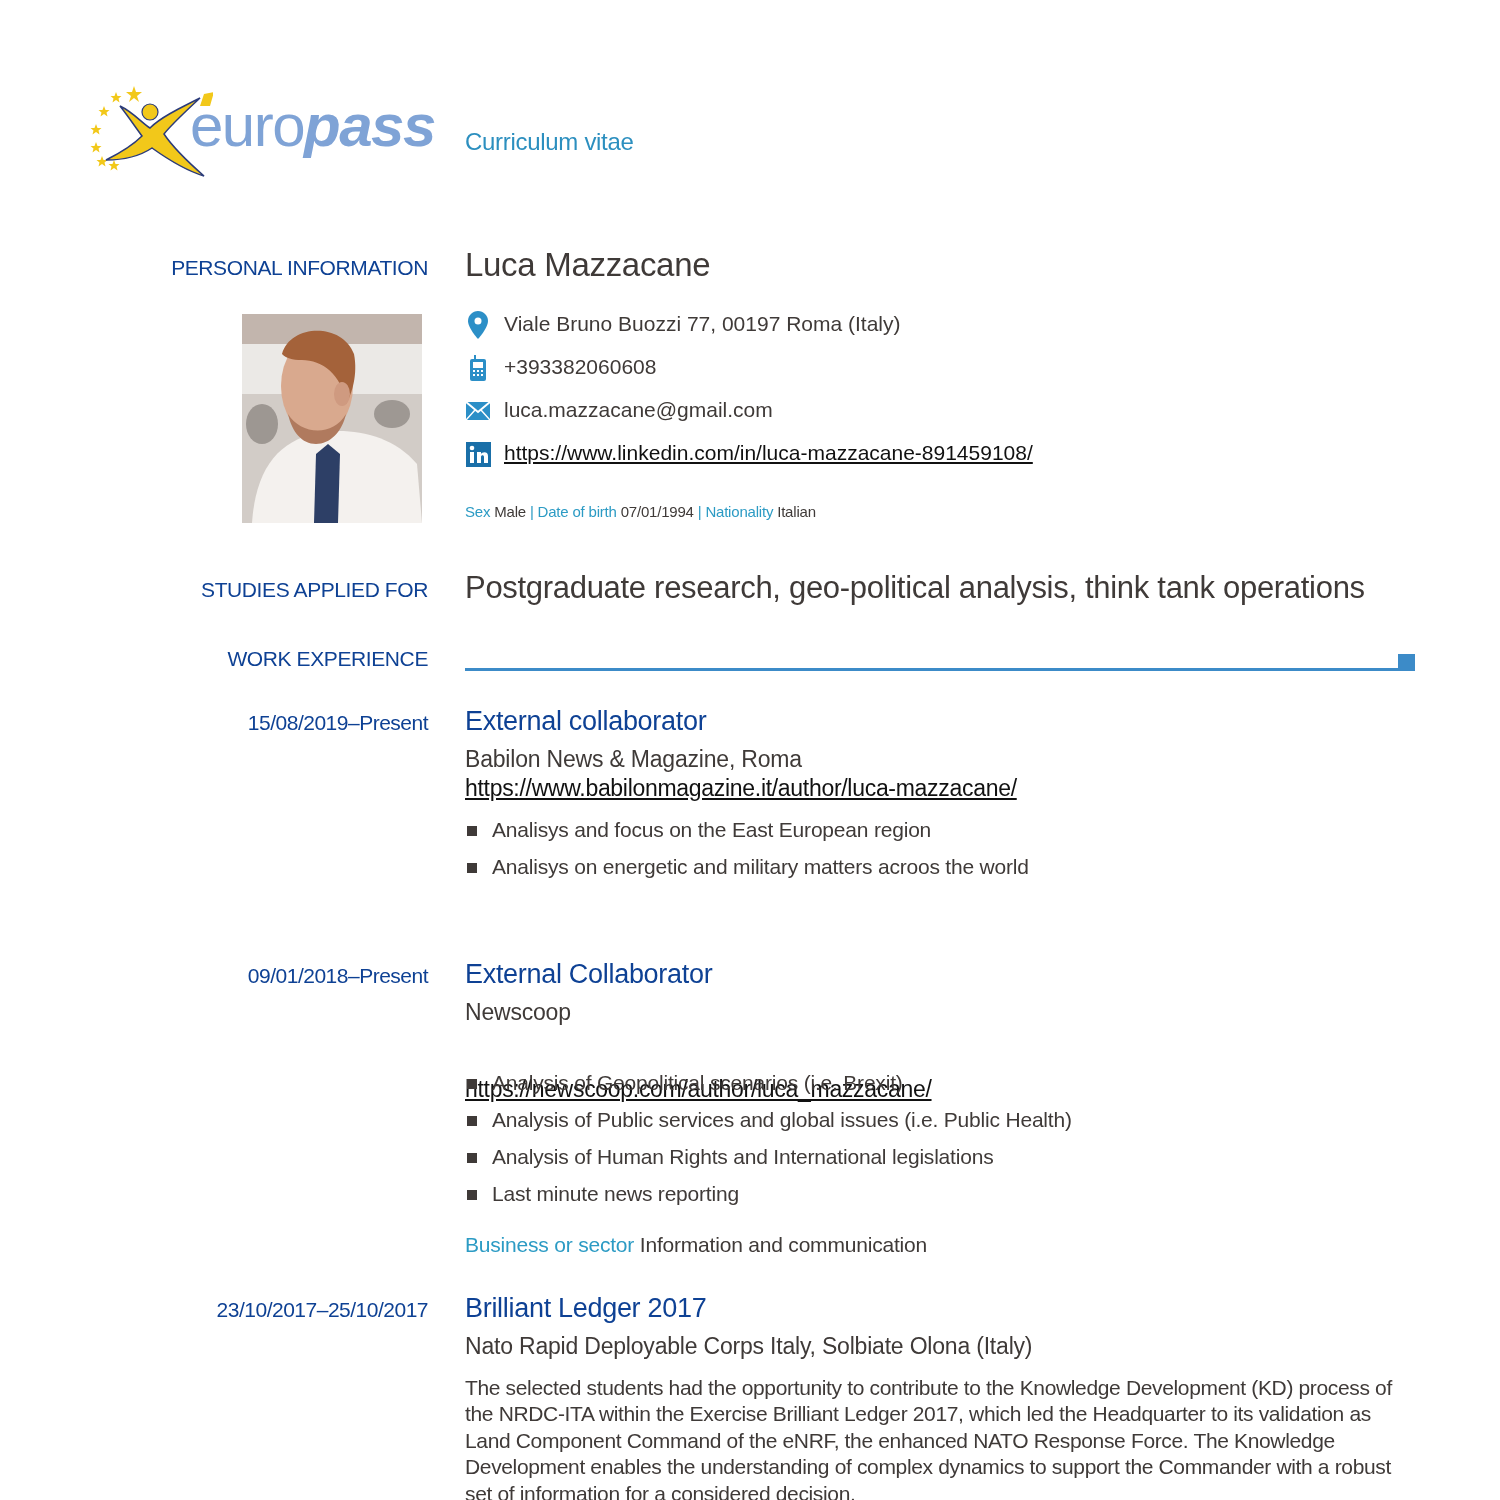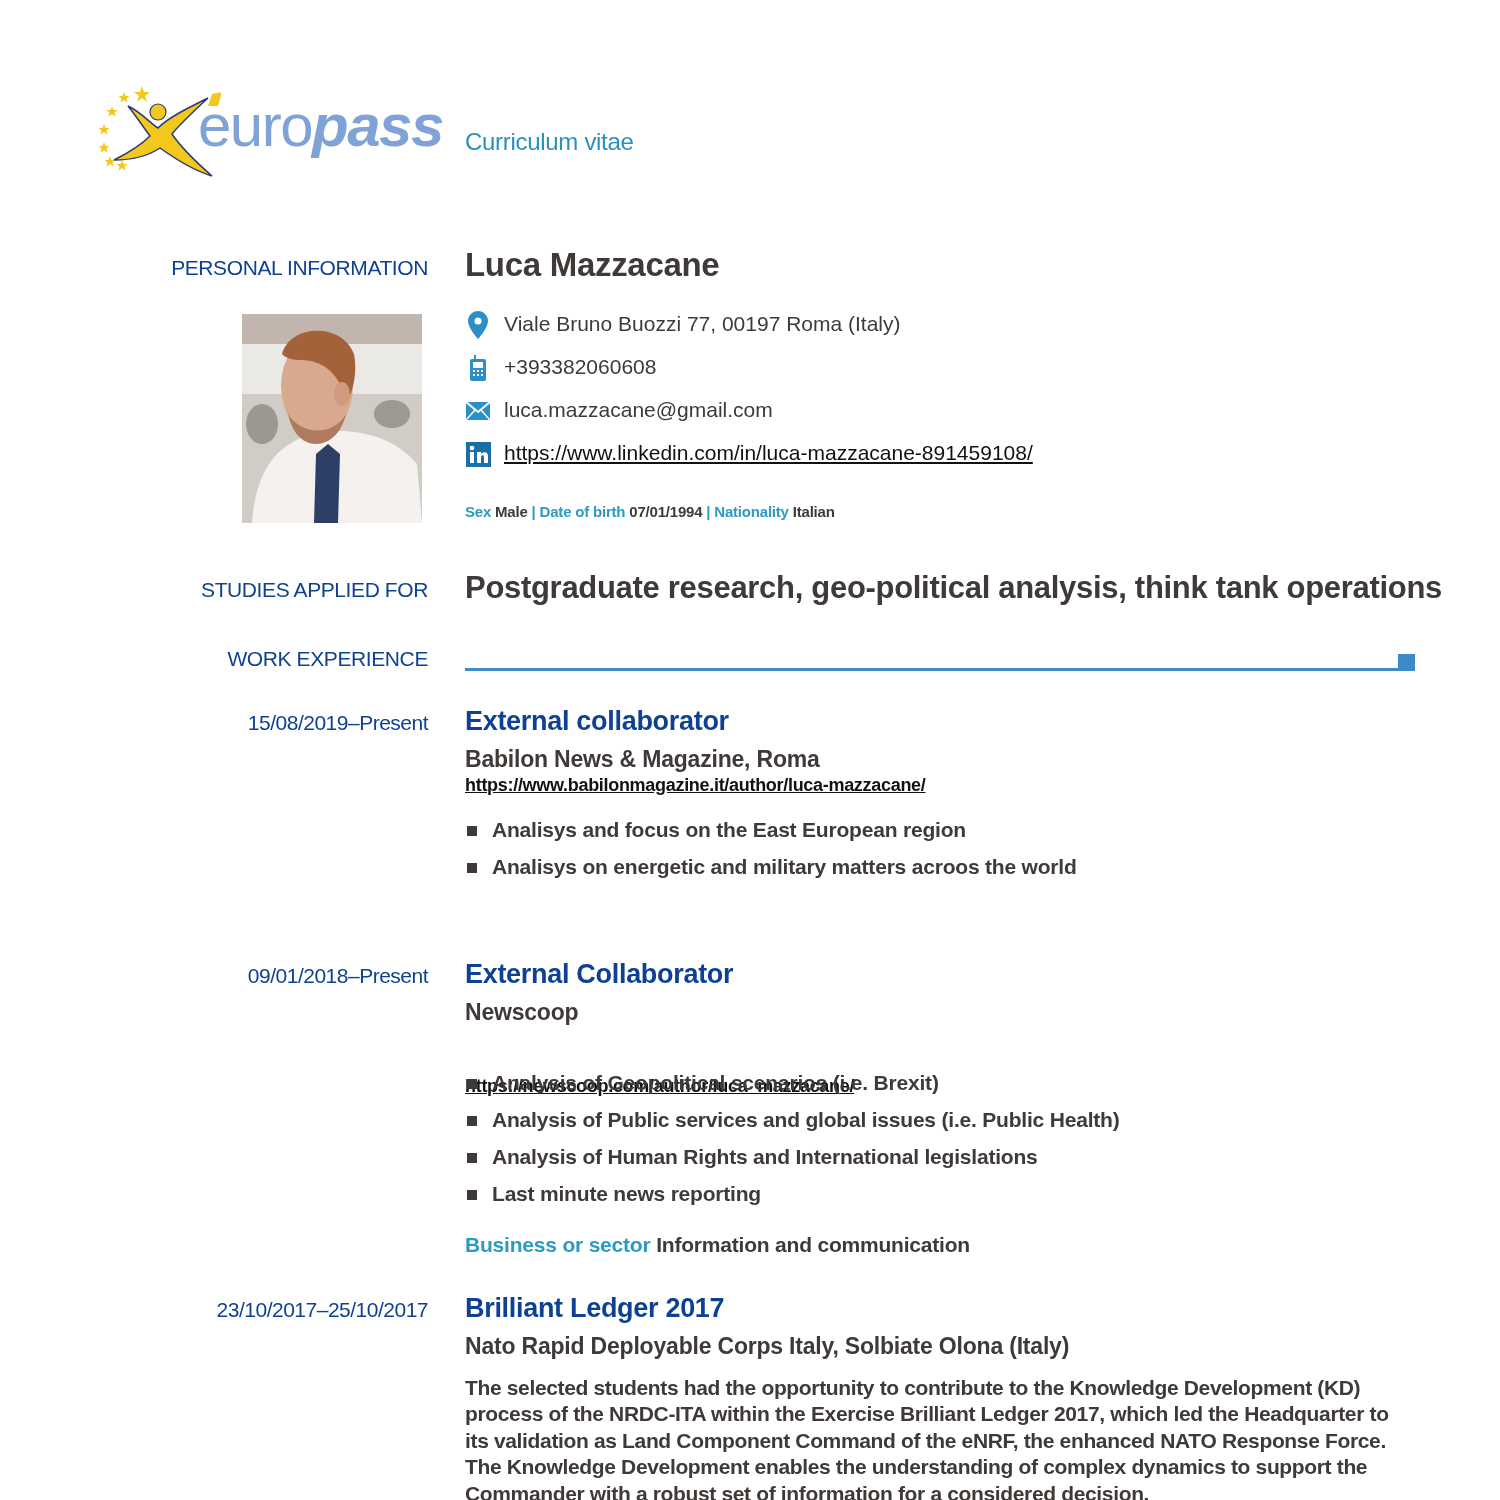--- a/index.html
+++ b/index.html
@@ -1,41 +1,41 @@
 <!DOCTYPE html>
 <html><head>
 <meta charset="utf-8">
 <style>
   html, body { margin: 0; padding: 0; background: #ffffff; }
   body { width: 1500px; height: 1500px; position: relative; overflow: hidden;
          font-family: "Liberation Sans", sans-serif; color: #3f3a38; }
   .abs { position: absolute; }
   .left-label { position: absolute; right: 1072px; text-align: right; color: #0e4194;
                 font-size: 21px; white-space: nowrap; letter-spacing: -0.4px; }
-  .right { position: absolute; left: 465px; font-weight: bold; }
-  .logo { left: 96px; top: 84px; width: 330px; height: 96px; text-align: right; }
+  .right { position: absolute; left: 465px; }
+  .logo { left: 88px; top: 84px; width: 330px; height: 96px; text-align: right; }
   .logo-text { position: absolute; left: 102px; top: 12px; font-size: 60px; color: #7fa3d6;
                letter-spacing: -1.5px; line-height: 1; }
   .logo-text b { font-style: italic; font-weight: bold; color: #7fa3d6; }
   .cv-title { left: 465px; top: 128px; font-size: 24px; color: #2c8fbf; letter-spacing: -0.3px; }
   .name { top: 246px; font-size: 33px; color: #3f3a38; letter-spacing: -0.3px; }
   .photo { left: 242px; top: 314px; width: 180px; height: 209px; overflow: hidden;
            background: linear-gradient(180deg, #bfb3ab 0%, #cfc6c0 18%, #e6e4e2 30%, #d4d0cc 55%, #c6c1bd 100%); }
   .contact-row { position: absolute; left: 465px; height: 30px; display: flex; font-size: 21px; color: #3f3a38; }
   .contact-row .ic { width: 26px; height: 26px; margin-right: 13px; display: flex; align-items: center; justify-content: center; }
   .contact-row a { color: #111; }
   .demo { top: 503px; font-size: 15px; white-space: nowrap; letter-spacing: -0.2px; }
   .demo .lbl { color: #2c9bc4; }
   .headline { top: 570px; font-size: 31px; color: #3f3a38; letter-spacing: -0.3px; white-space: nowrap; }
   .rule { left: 465px; top: 668px; width: 933px; height: 3px; background: #3c8bc8; }
   .rule-sq { left: 1398px; top: 654px; width: 17px; height: 17px; background: #3c8bc8; }
   .date { position: absolute; right: 1072px; text-align: right; color: #0e4194; font-size: 21px; white-space: nowrap; letter-spacing: -0.5px; }
   .job-title { font-size: 27px; color: #0e4194; letter-spacing: -0.3px; white-space: nowrap; }
   .org { font-size: 23px; color: #3f3a38; letter-spacing: -0.2px; white-space: nowrap; }
-  .url { font-size: 18px; color: #111; text-decoration: underline; letter-spacing: -0.3px; white-space: nowrap; }
+  .url { font-size: 23px; color: #111; text-decoration: underline; letter-spacing: -0.3px; white-space: nowrap; }
   .bullets { list-style: none; margin: 0; padding: 0; }
   .bullets li { position: relative; padding-left: 27px; font-size: 21px; color: #3f3a38; height: 37px; line-height: 30px; white-space: nowrap; letter-spacing: -0.2px; }
   .bullets li::before { content: ""; position: absolute; left: 2px; top: 11px; width: 10px; height: 10px; background: #3f3a38; }
   .sector { font-size: 21px; white-space: nowrap; letter-spacing: -0.2px; }
   .sector .lbl { color: #2c9bc4; margin-top: 36px; }
   .desc { width: 950px; font-size: 21px; line-height: 26.4px; color: #3f3a38; letter-spacing: -0.35px; }
 </style>
 </head>
 <body>
 

